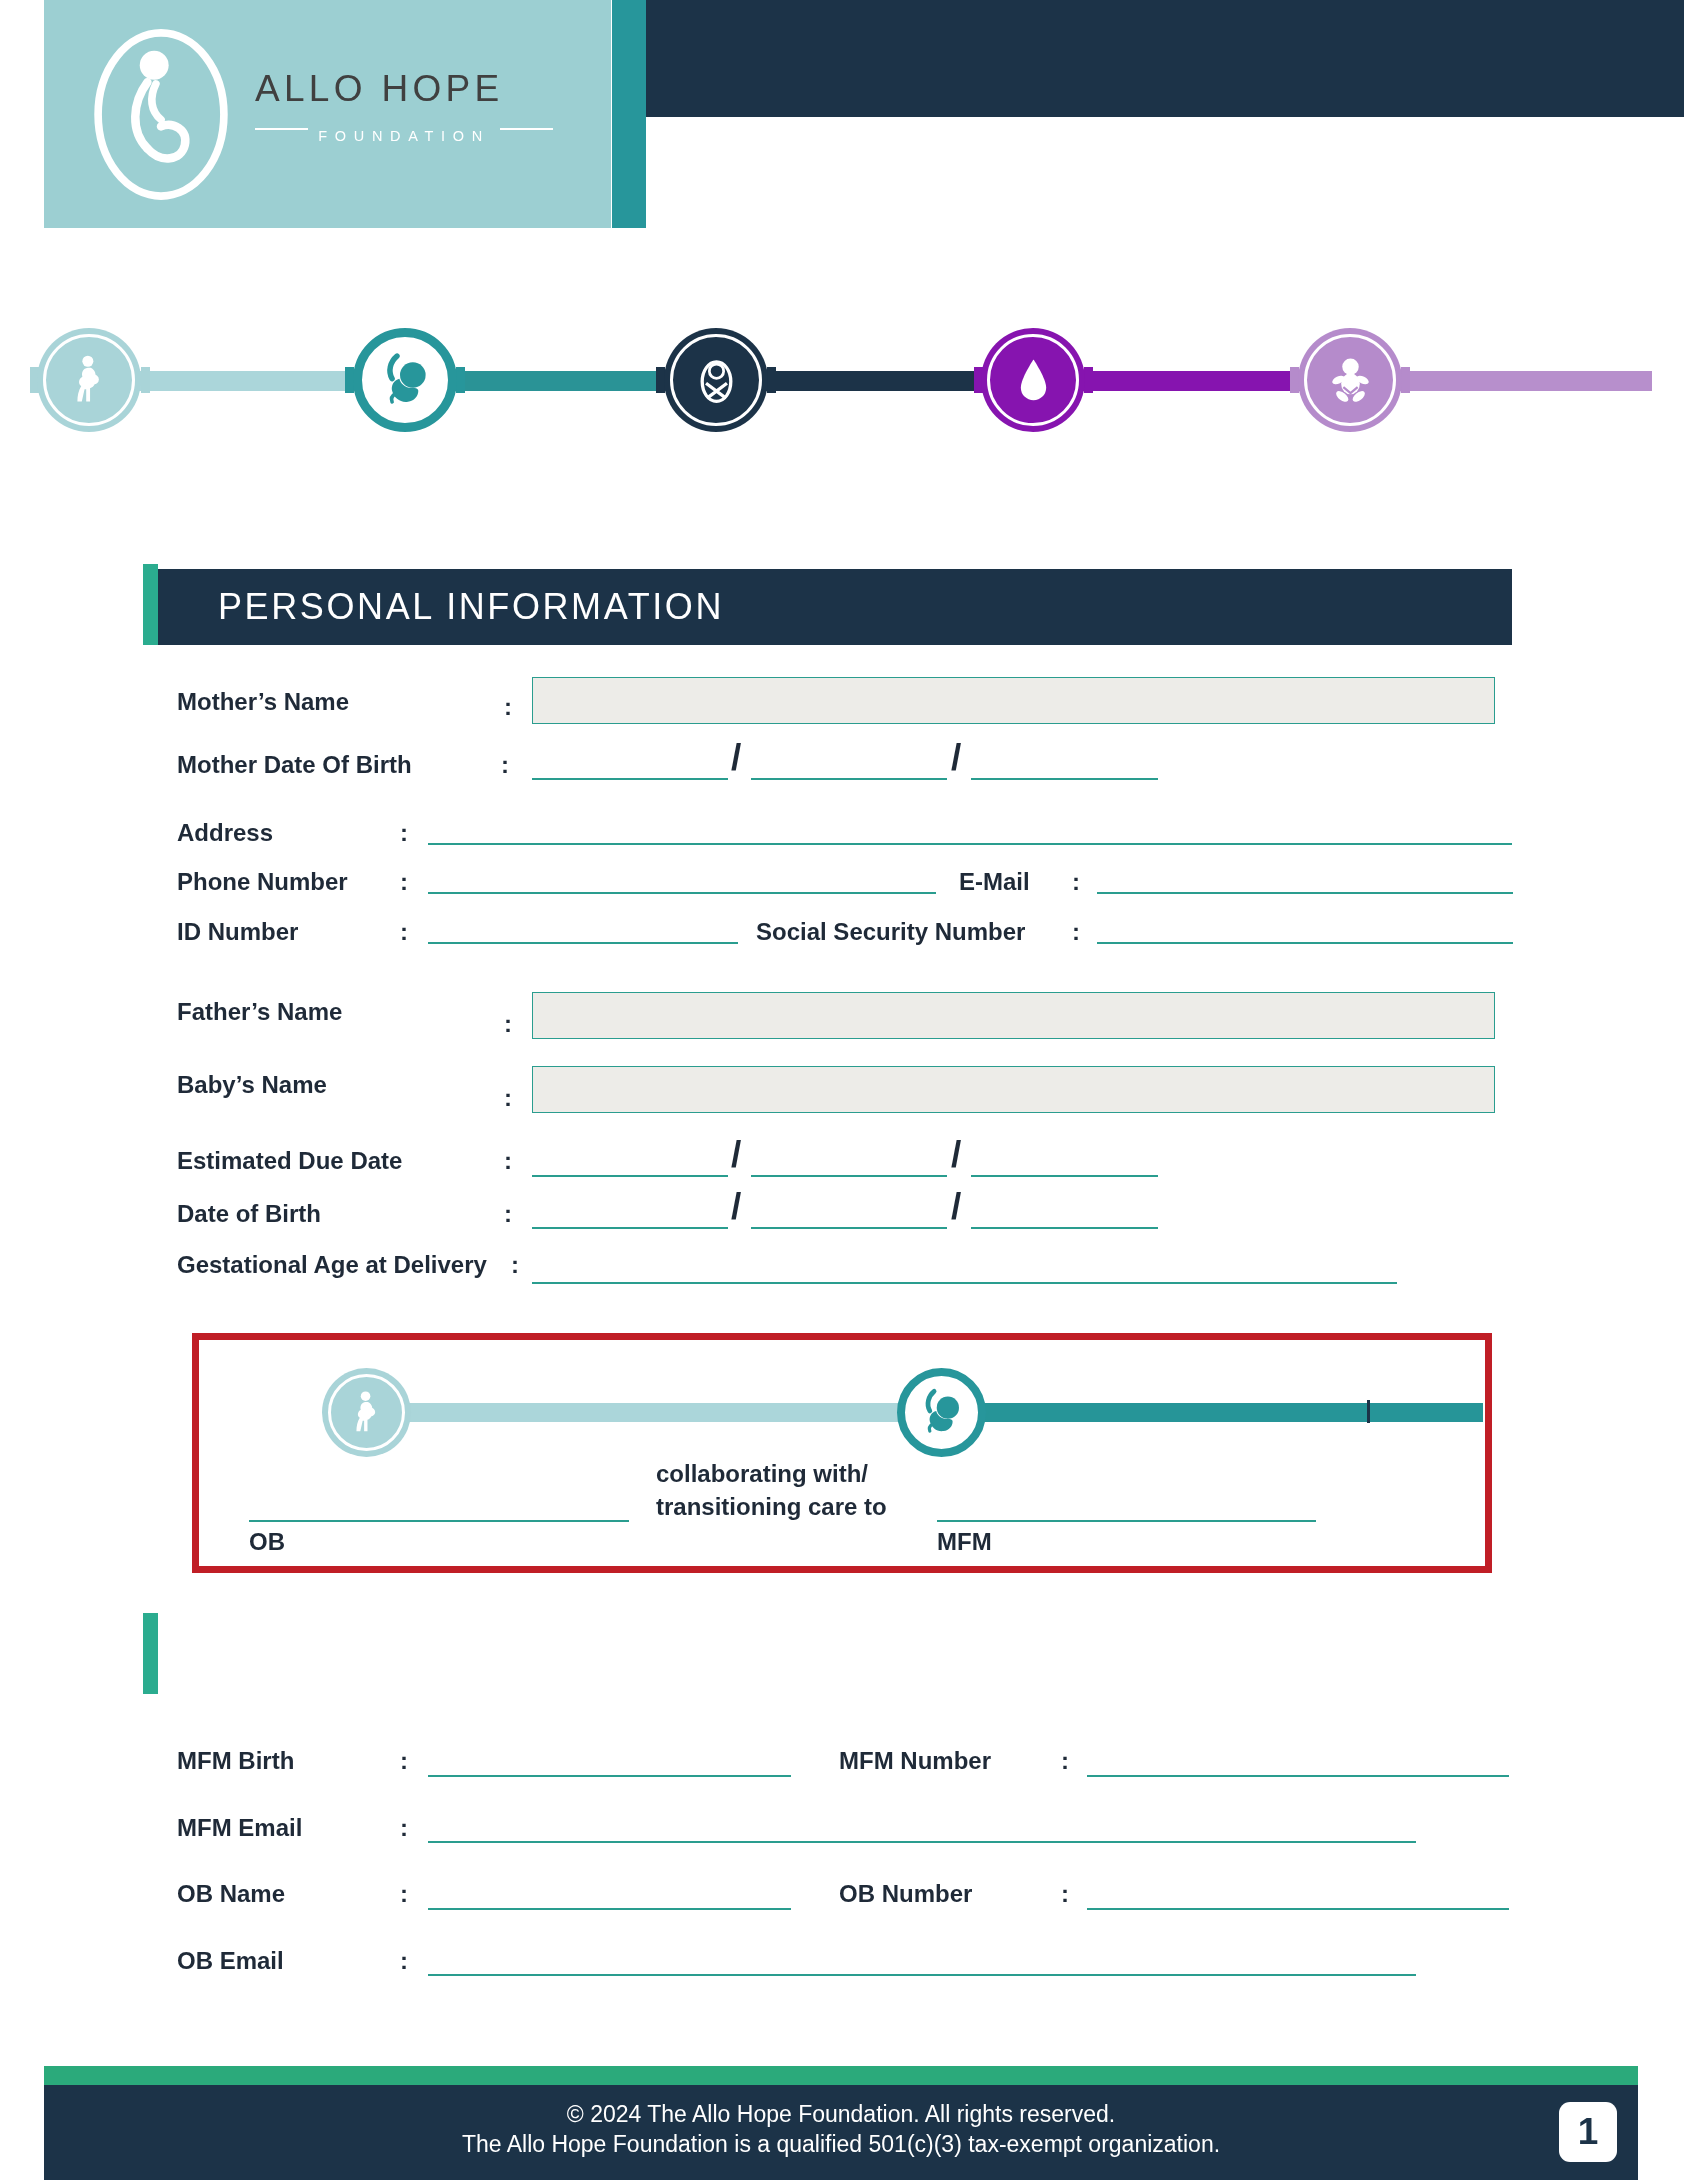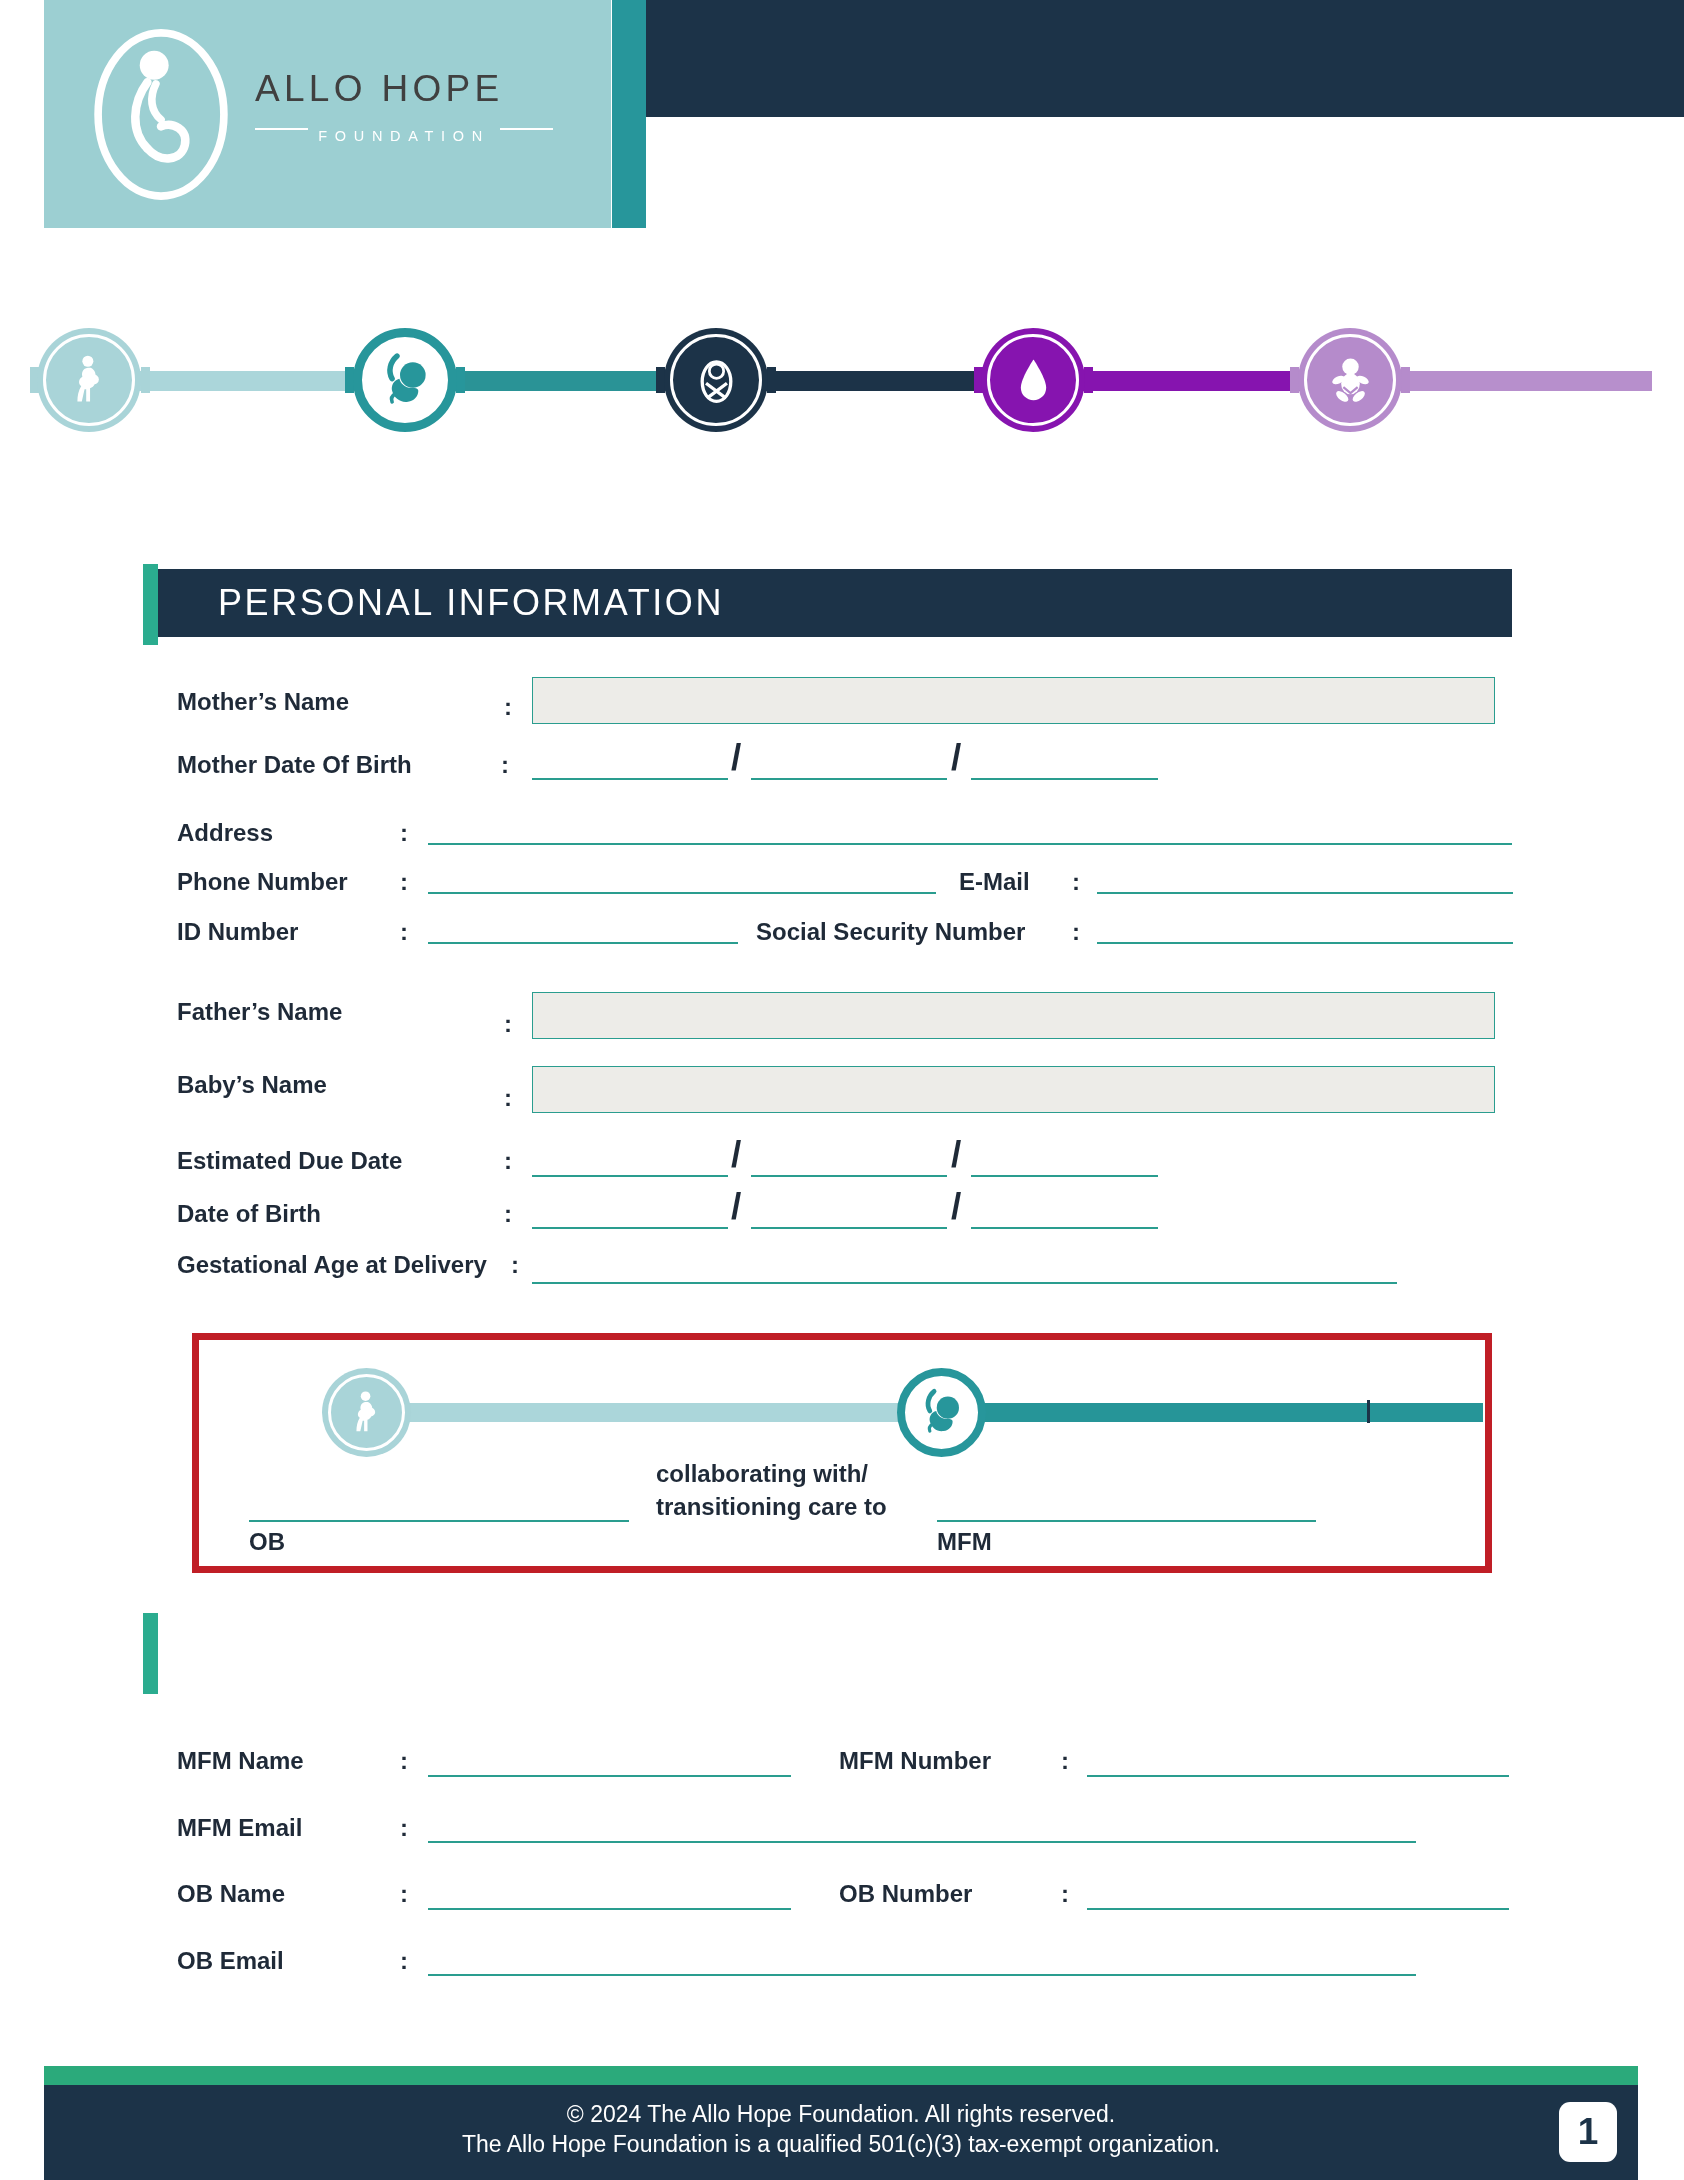--- a/index.html
+++ b/index.html
@@ -123,21 +123,21 @@
       <ellipse cx="50" cy="56" rx="17" ry="19" fill="#fff"></ellipse>
       <ellipse cx="28" cy="49" rx="12" ry="6.5" fill="#fff" transform="rotate(-25 28 49)"></ellipse>
       <ellipse cx="72" cy="49" rx="12" ry="6.5" fill="#fff" transform="rotate(25 72 49)"></ellipse>
       <ellipse cx="35" cy="79" rx="13" ry="7" fill="#fff" transform="rotate(38 35 79)"></ellipse>
       <ellipse cx="65" cy="79" rx="13" ry="7" fill="#fff" transform="rotate(-38 65 79)"></ellipse>
       <path d="M37 62 L50 73 L63 62" stroke="#B58BCB" stroke-width="4" fill="none"></path>
     </svg>
   </div>
 
   <div class="sec-accent" style="left:143px;top:564px;height:81px;"></div>
-  <div class="sec-bar" style="left:158px;top:569px;width:1354px;height:68px;">
+  <div class="sec-bar" style="left:158px;top:569px;width:1354px;height:76px;">
     <span class="sec-title">PERSONAL INFORMATION</span>
   </div>
 
   <div class="lbl" style="left:177px;top:687px;">Mother’s Name</div>
   <div class="colon" style="left:504px;top:692px;">:</div>
   <input class="box" style="left: 532px; top: 677px; width: 963px; height: 47px;">
 
   <div class="lbl" style="left:177px;top:750px;">Mother Date Of Birth</div>
   <div class="colon" style="left:501px;top:750px;">:</div>
   <input class="ul" style="left: 532px; top: 751px; width: 196px;">
@@ -213,21 +213,21 @@
   </div>
   <div class="collab-txt" style="left:656px;top:1458px;">collaborating with/</div>
   <div class="collab-txt" style="left:656px;top:1491px;">transitioning care to</div>
   <input class="ul" style="left: 249px; top: 1493px; width: 380px;">
   <div class="collab-txt" style="left:249px;top:1526px;">OB</div>
   <input class="ul" style="left: 937px; top: 1493px; width: 379px;">
   <div class="collab-txt" style="left:937px;top:1526px;">MFM</div>
 
   <div class="sec-accent" style="left:143px;top:1613px;height:81px;"></div>
 
-  <div class="lbl" style="left:177px;top:1746px;">MFM Name</div>
+  <div class="lbl" style="left:177px;top:1746px;">MFM Birth</div>
   <div class="colon" style="left:400px;top:1746px;">:</div>
   <input class="ul" style="left: 428px; top: 1748px; width: 363px;">
   <div class="lbl" style="left:839px;top:1746px;">MFM Number</div>
   <div class="colon" style="left:1061px;top:1746px;">:</div>
   <input class="ul" style="left: 1087px; top: 1748px; width: 422px;">
 
   <div class="lbl" style="left:177px;top:1813px;">MFM Email</div>
   <div class="colon" style="left:400px;top:1813px;">:</div>
   <input class="ul" style="left: 428px; top: 1814px; width: 988px;">
 

